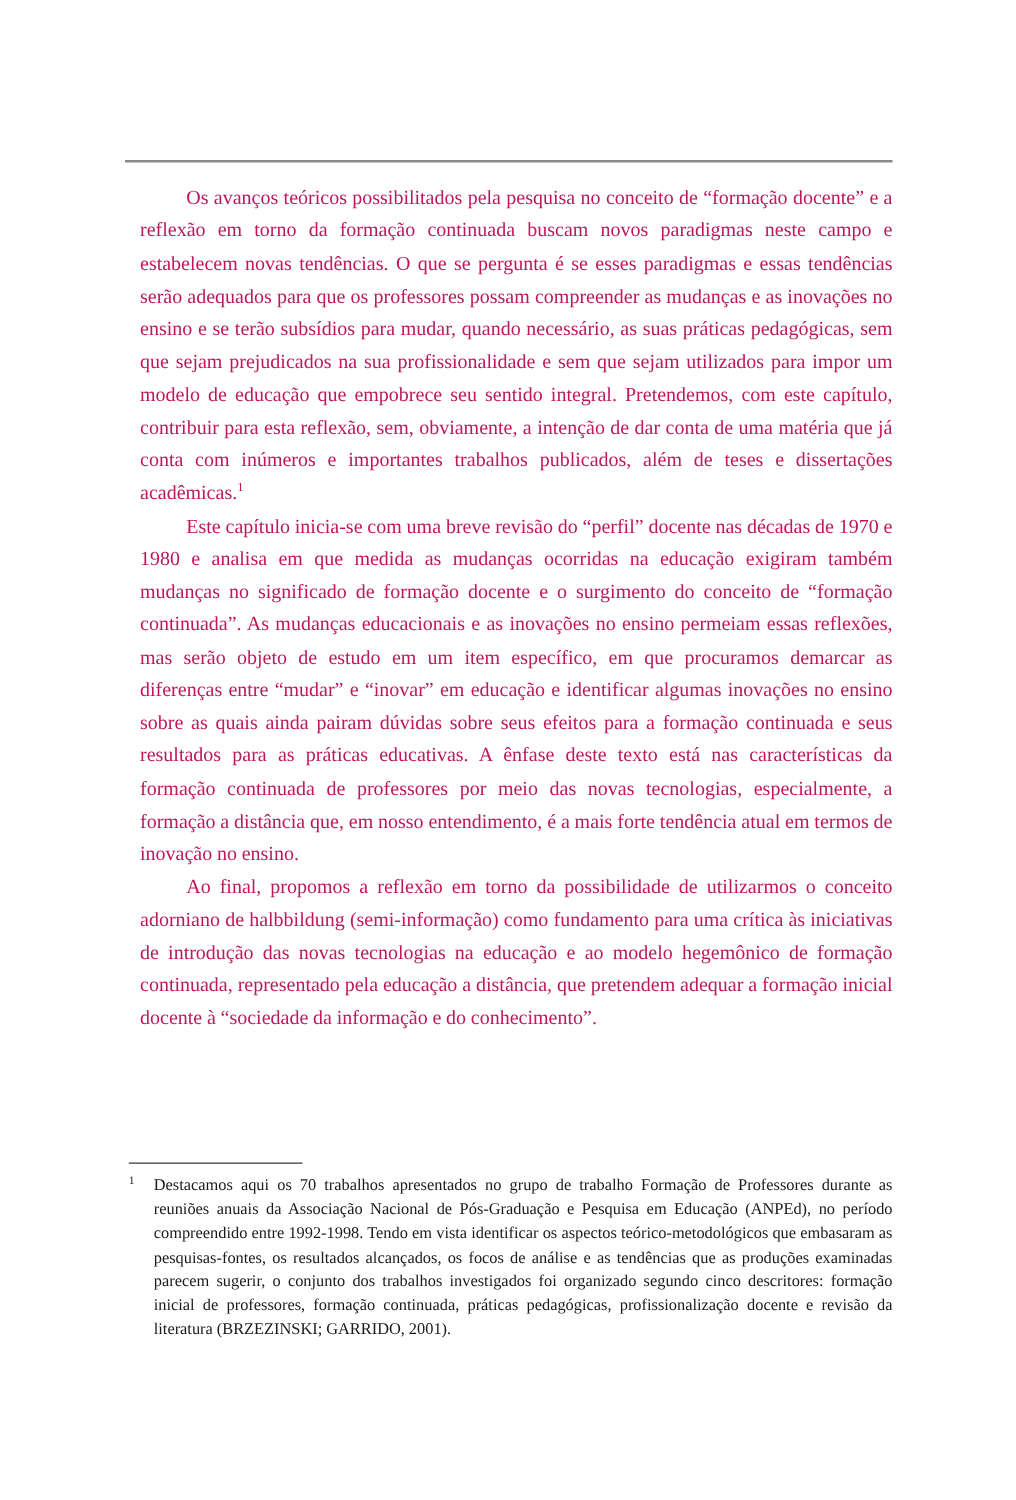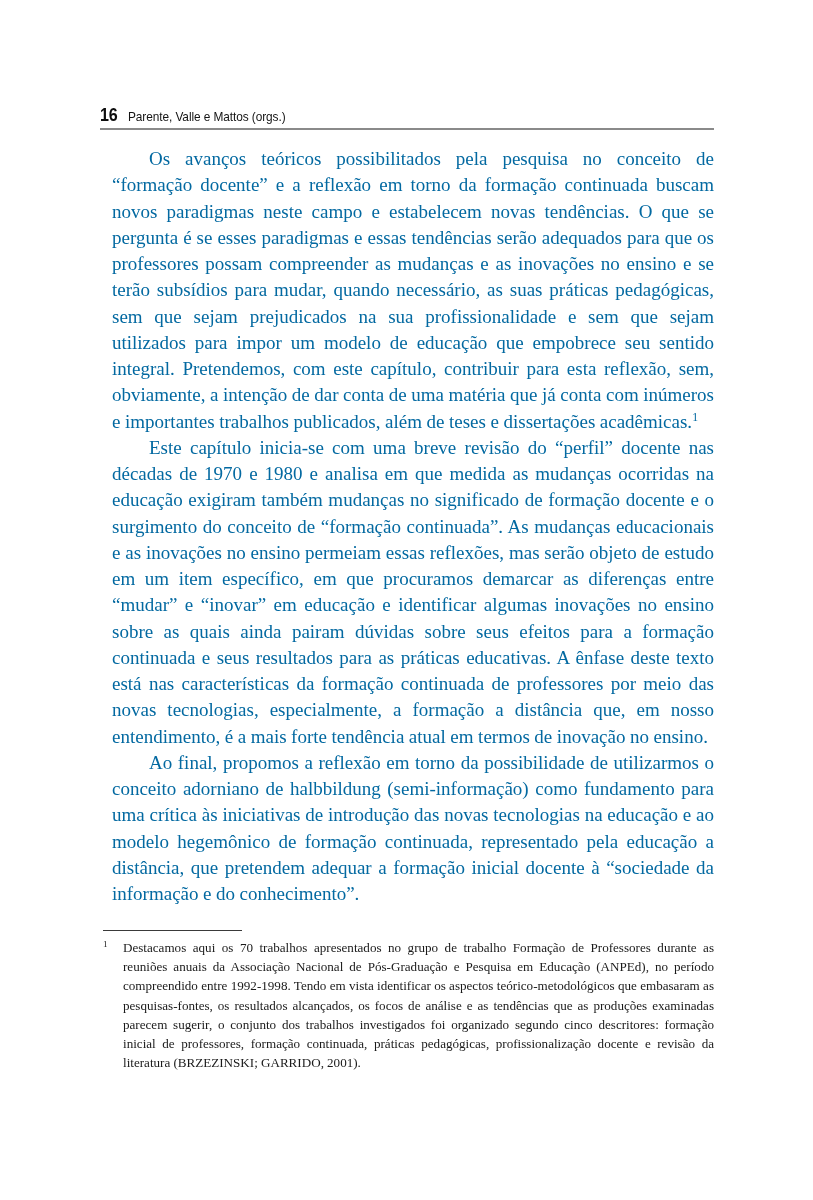--- a/index.html
+++ b/index.html
@@ -74,24 +74,24 @@
     position: absolute;
     left: 112px;
     top: 146px;
     width: 602px;
   }
 
   .body-block p {
     margin: 0;
     text-align: justify;
     text-justify: inter-word;
-    font-size: 19px;
+    font-size: 16px;
     line-height: 26.25px;
     text-indent: 37px;
-    color: #0369a1;
+    color: #be185d;
     hyphens: none;
     word-spacing: -0.2px;
   }
 
   .body-block p .it {
   }
 
   .body-block p sup.fn-ref {
     font-size: 0.62em;
     vertical-align: super;
@@ -133,24 +133,20 @@
     font-size: 9.2px;
     line-height: 13px;
     color: #1a1a1a;
   }
 </style>
 </head>
 <body>
 
 <div id="page">
 
-  <div class="running-head">
-    <span class="folio">16</span>
-    <span class="running-title">Parente, Valle e Mattos (orgs.)</span>
-  </div>
   <div class="head-rule"></div>
 
   <div class="body-block">
 
     <p><span>Os avanços teóricos possibilitados pela pesquisa no conceito de “formação docente” e a reflexão em torno da formação continuada buscam novos paradigmas neste campo e estabelecem novas tendências. O que se pergunta é se esses paradigmas e essas tendências serão adequados para que os professores possam compreender as mudanças e as inovações no ensino e se terão subsídios para mudar, quando necessário, as suas práticas pedagógicas, sem que sejam prejudicados na sua profissionalidade e sem que sejam utilizados para impor um modelo de educação que empobrece seu sentido integral. Pretendemos, com este capítulo, contribuir para esta reflexão, sem, obviamente, a intenção de dar conta de uma matéria que já conta com inúmeros e importantes trabalhos publicados, além de teses e dissertações acadêmicas.</span><sup class="fn-ref">1</sup></p>
 
     <p>Este capítulo inicia-se com uma breve revisão do “perfil” docente nas décadas de 1970 e 1980 e analisa em que medida as mudanças ocorridas na educação exigiram também mudanças no significado de formação docente e o surgimento do conceito de “formação continuada”. As mudanças educacionais e as inovações no ensino permeiam essas reflexões, mas serão objeto de estudo em um item específico, em que procuramos demarcar as diferenças entre “mudar” e “inovar” em educação e identificar algumas inovações no ensino sobre as quais ainda pairam dúvidas sobre seus efeitos para a formação continuada e seus resultados para as práticas educativas. A ênfase deste texto está nas características da formação continuada de professores por meio das novas tecnologias, especialmente, a formação a distância que, em nosso entendimento, é a mais forte tendência atual em termos de inovação no ensino.</p>
 
     <p><span>Ao final, propomos a reflexão em torno da possibilidade de utilizarmos o conceito adorniano de </span><span class="it">halbbildung</span><span> (semi-informação) como fundamento para uma crítica às iniciativas de introdução das novas tecnologias na educação e ao modelo hegemônico de formação continuada, representado pela educação a distância, que pretendem adequar a formação inicial docente à “sociedade da informação e do conhecimento”.</span></p>
 

